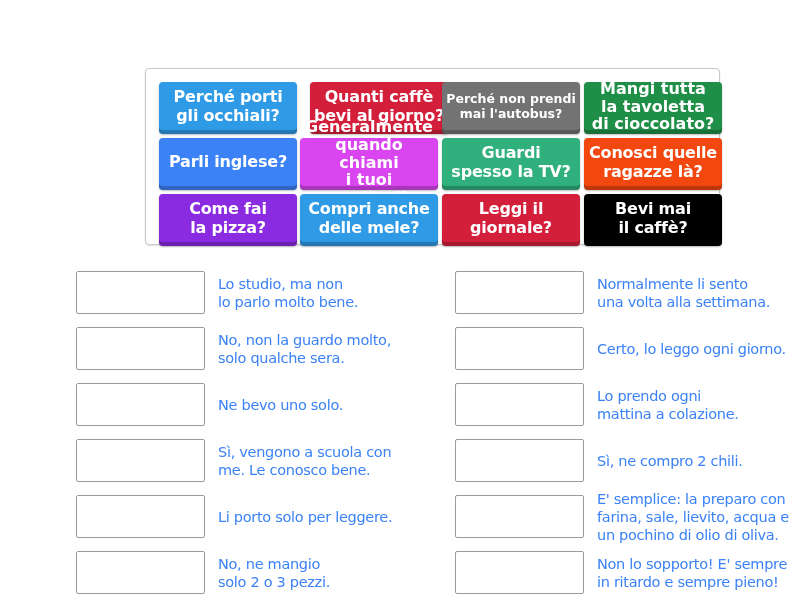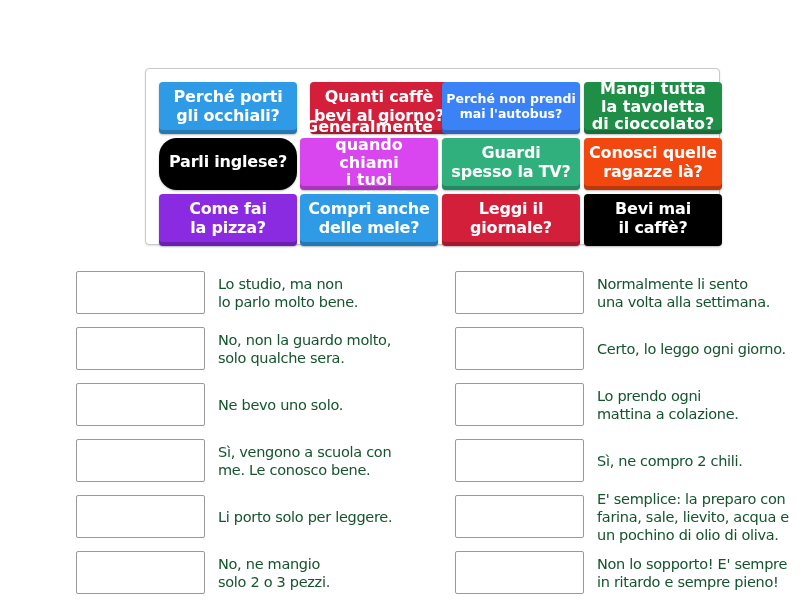--- a/index.html
+++ b/index.html
@@ -28,42 +28,42 @@
     .tile.small { font-size: 16px; line-height: 1.12; }
 
     .answer-row { position: absolute; height: 44px; }
     .drop-box {
       position: absolute; left: 0; top: 0; width: 129px; height: 43px;
       border: 1px solid #9a9a9a; border-radius: 2px; background: #ffffff;
     }
     .answer-text {
       position: absolute; left: 142px; top: 0; width: 230px; height: 43px;
       display: flex; align-items: center;
-      font-size: 14.5px; color: #14532d; line-height: 18px; white-space: pre-line;
+      font-size: 14.5px; color: #3b82f6; line-height: 18px; white-space: pre-line;
       font-family: "DejaVu Sans", sans-serif; letter-spacing: -0.3px;
     }
   </style>
 </head>
 <body>
 
 <div class="stage">
 
   <div class="tile-pool">
 
     <div class="tile big" style="left: 5px; top: 5px; background: rgb(47, 154, 230);">Perché porti
 gli occhiali?</div>
     <div class="tile big" style="left: 156px; top: 5px; background: rgb(212, 31, 59);">Quanti caffè
 bevi al giorno?</div>
-    <div class="tile med" style="left: 288px; top: 5px; background: #3b82f6;">Perché non prendi
+    <div class="tile med" style="left: 288px; top: 5px; background: #737373;">Perché non prendi
 mai l'autobus?</div>
     <div class="tile small" style="left: 430px; top: 5px; background: rgb(31, 143, 71);">Mangi tutta
 la tavoletta
 di cioccolato?</div>
 
-    <div class="tile big" style="left: 5px; top: 61px; background: #000000; border-radius: 18px;">Parli inglese?</div>
+    <div class="tile big" style="left: 5px; top: 61px; background: #3b82f6;">Parli inglese?</div>
     <div class="tile small" style="left: 146px; top: 61px; background: #d946ef;">Generalmente
 quando chiami
 i tuoi genitori?</div>
     <div class="tile big" style="left: 288px; top: 61px; background: rgb(47, 176, 124);">Guardi
 spesso la TV?</div>
     <div class="tile big" style="left: 430px; top: 61px; background: rgb(242, 71, 15);">Conosci quelle
 ragazze là?</div>
 
     <div class="tile big" style="left: 5px; top: 117px; background: rgb(138, 43, 226);">Come fai
 la pizza?</div>

